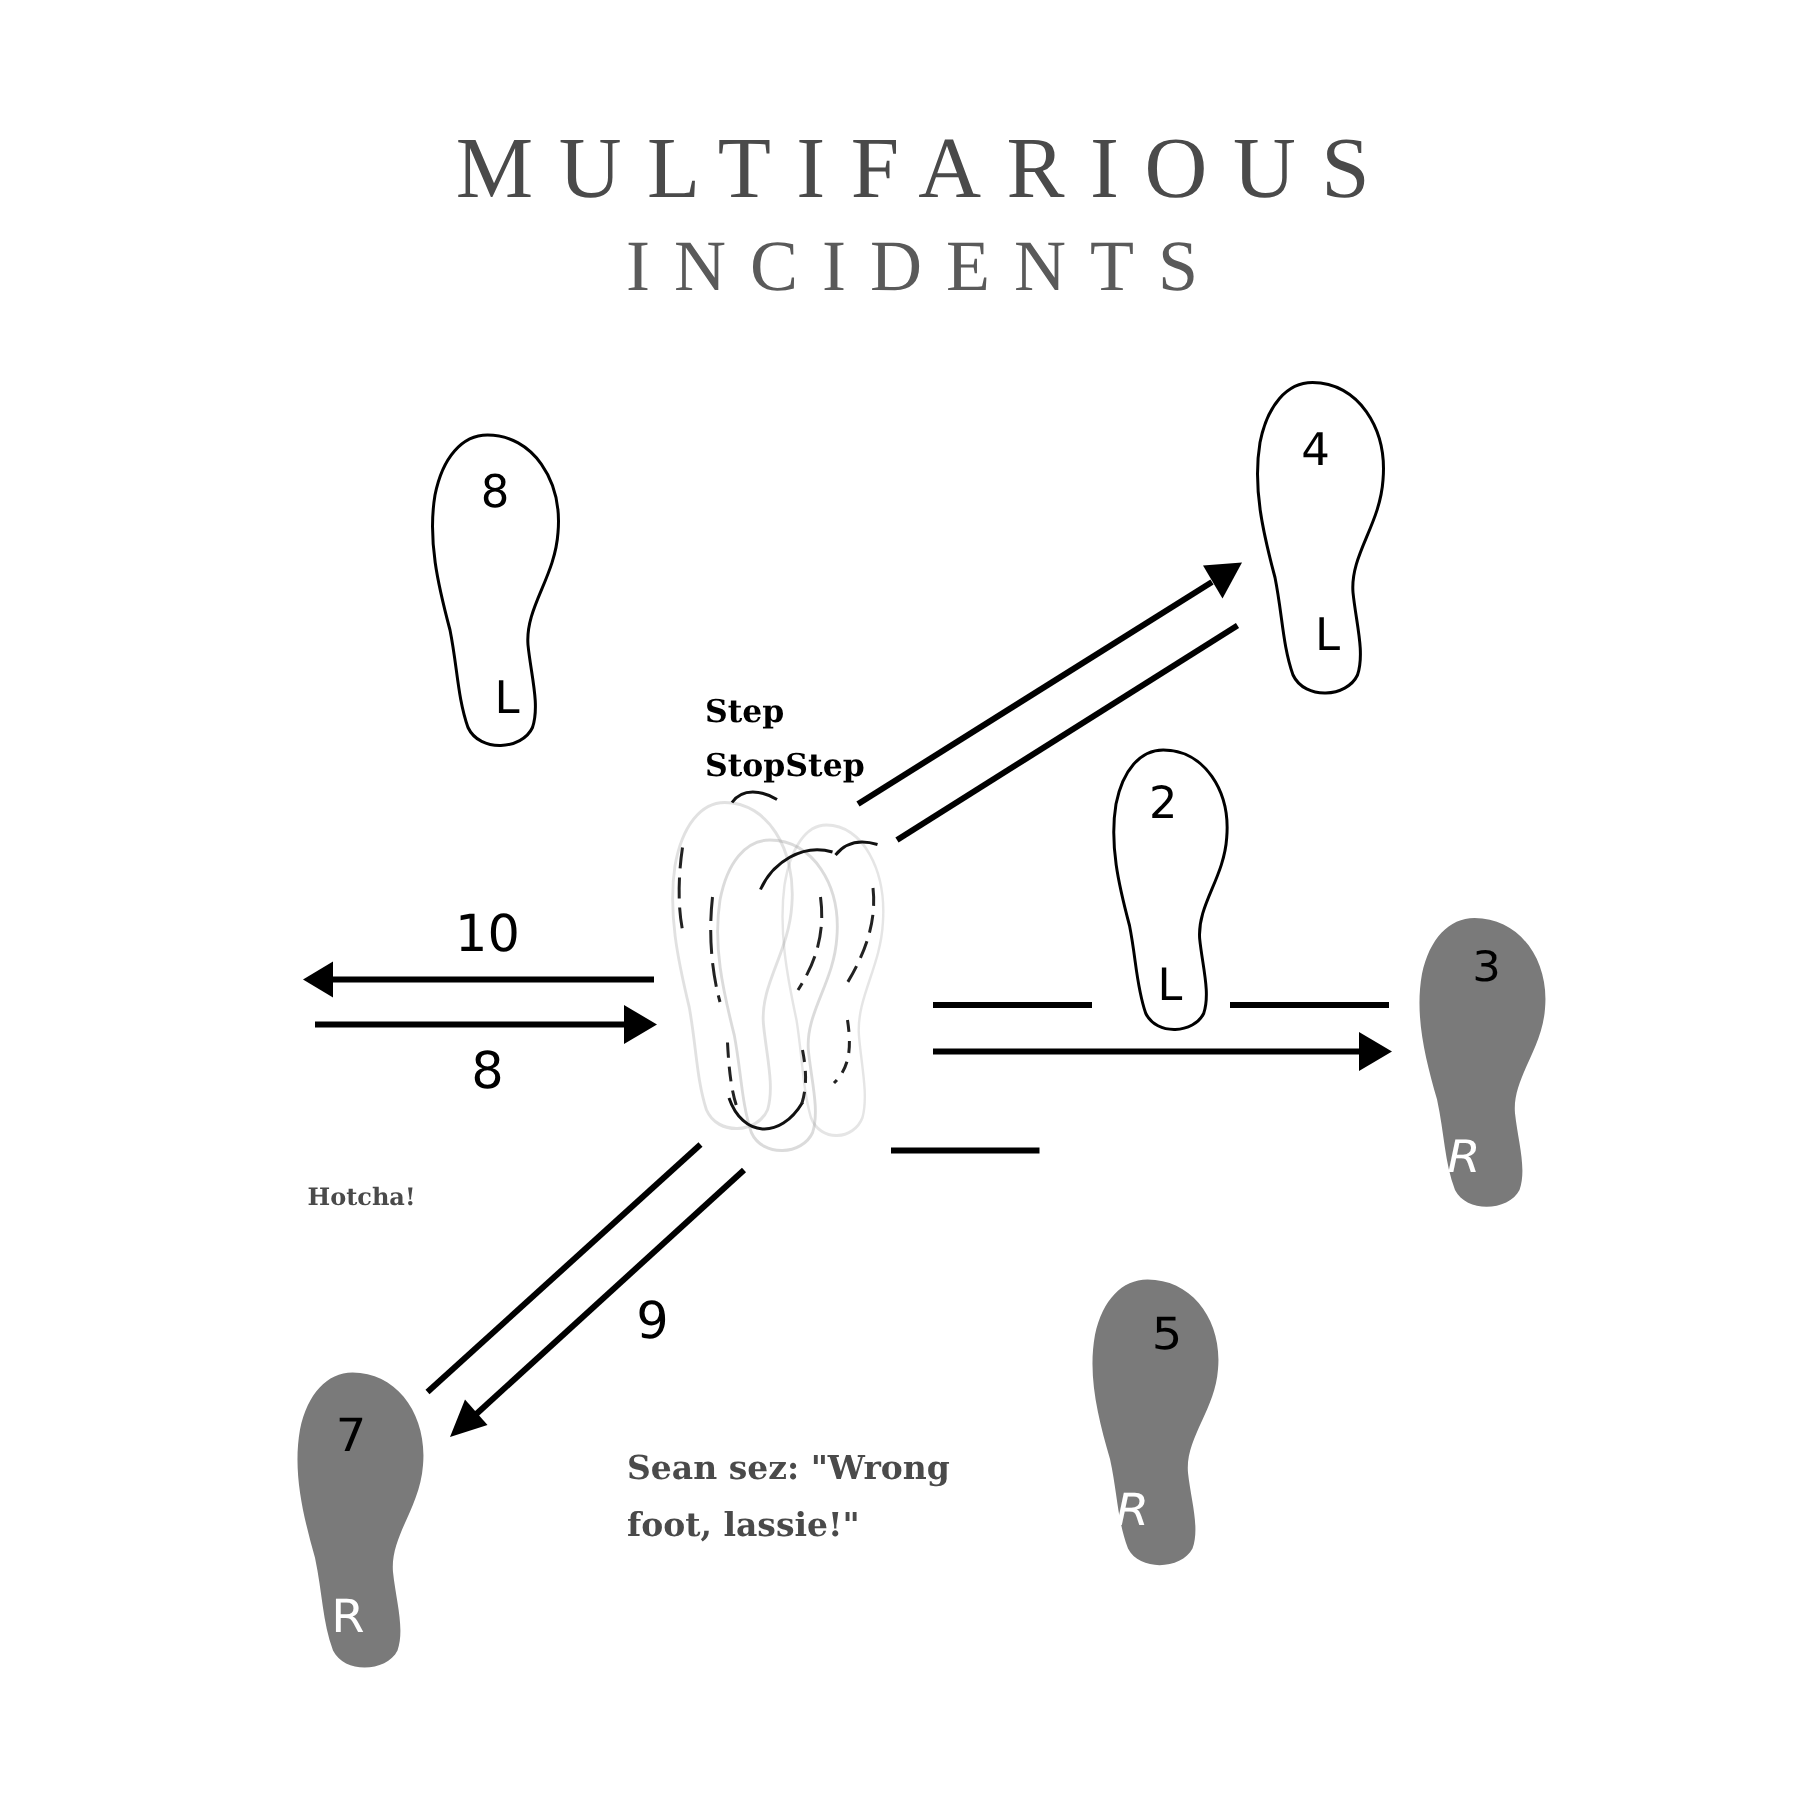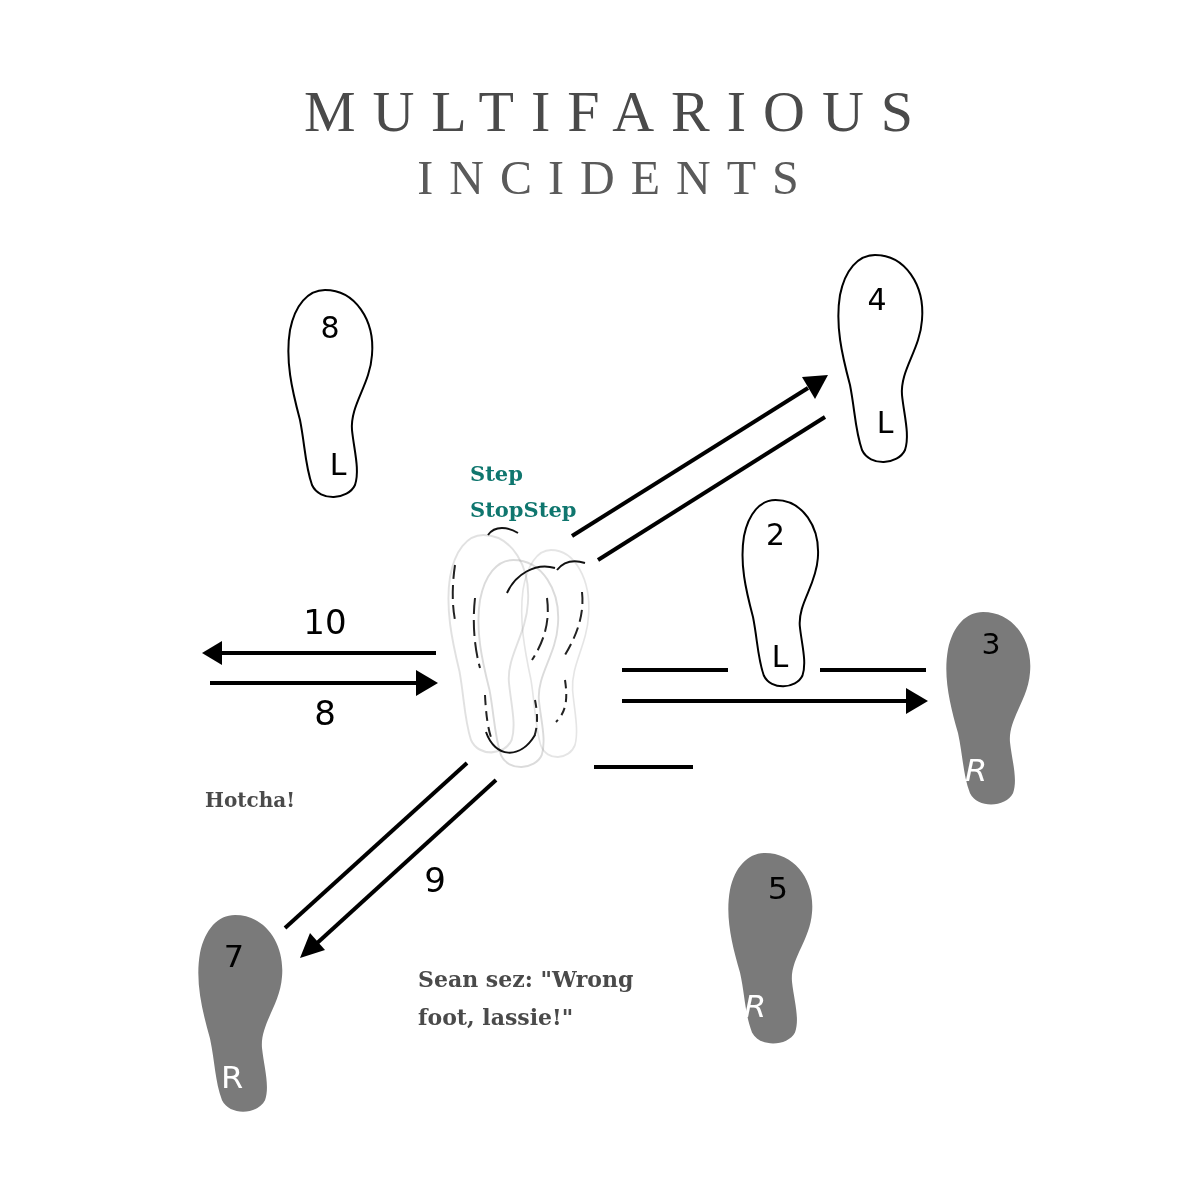--- a/index.html
+++ b/index.html
@@ -111,23 +111,23 @@
   <line x1="594" y1="767" x2="693" y2="767" stroke="#000" stroke-width="4"></line>
 
   <line x1="467" y1="763" x2="285" y2="928" stroke="#000" stroke-width="4"></line>
   <g>
     <line x1="496" y1="780" x2="315" y2="945" stroke="#000" stroke-width="4"></line>
     <polygon points="300,958 310,933 325,950" fill="#000"></polygon>
   </g>
   <text class="fp-num" x="435" y="892" font-size="34" text-anchor="middle" fill="#000">9</text>
 </svg>
 
-<div class="note" style="left:470px; top:456px; font-size:21px; line-height:36px; color:#0f766e;">
+<div class="note" style="left:470px; top:456px; font-size:21px; line-height:36px; color:#000000;">
   <div>Step</div>
   <div>StopStep</div>
 </div>
 
-<div class="note" style="left:205px; top:788px; font-size:20px;">Hotcha!</div>
+<div class="note" style="left:205px; top:788px; font-size:16px;">Hotcha!</div>
 
 <div class="note" style="left:418px; top:960px; font-size:22px; line-height:38px;">
   <div>Sean sez: "Wrong</div>
   <div>foot,  lassie!"</div>
 </div>
 
 </body></html>

